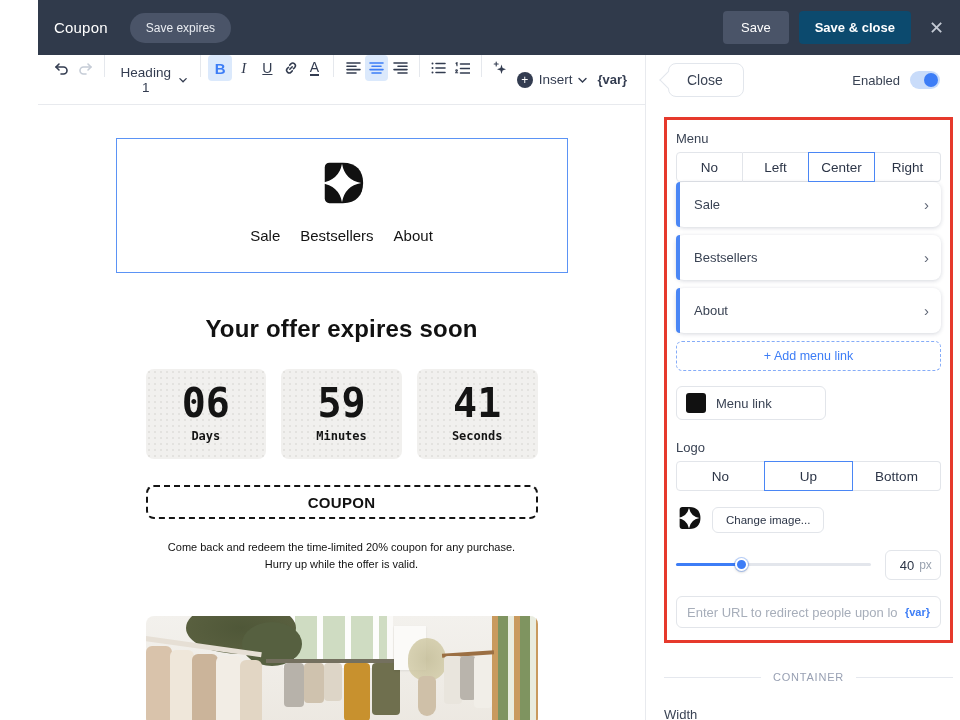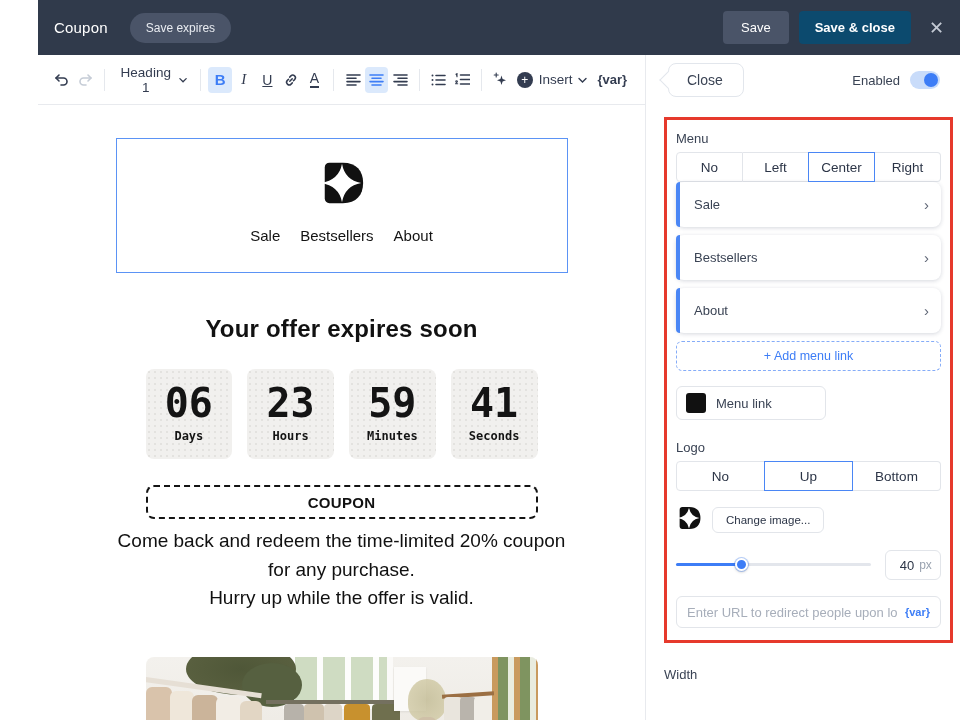--- a/index.html
+++ b/index.html
@@ -14,21 +14,21 @@
   .topbar-spacer { flex:1; }
   .btn-save { background:#4a5468; color:#fff; font-size:13px; border:none; border-radius:4px; padding:9px 18px; margin-right:10px; cursor:pointer; }
   .btn-save-close { background:#0c4a6e; color:#fff; font-size:13px; font-weight:bold; border:none; border-radius:4px; padding:9px 16px; cursor:pointer; }
   .topbar-x { margin-left:18px; color:#c3c9d4; font-size:18px; line-height:1; cursor:pointer; background:none; border:none; }
 
   
   .main { display:flex; height:665px; }
   .editor { width:608px; border-right:1px solid #e8eaee; display:flex; flex-direction:column; }
 
   
-  .toolbar { height:50px; border-bottom:1px solid #e8eaee; display:flex; align-items:center; padding:0 12px; color:#333c50; flex:none; }
+  .toolbar { height:50px; border-bottom:1px solid #e8eaee; display:flex; padding:0 12px; color:#333c50; flex:none; }
   .tb-btn { width:26px; height:26px; display:flex; align-items:center; justify-content:center; border-radius:4px; cursor:pointer; background:none; border:none; color:#333c50; font-size:14px; }
   .tb-btn.active { background:#dbe9fc; color:#3d7df6; }
   .tb-btn.disabled { color:#c5ccd6; }
   .tb-div { width:1px; height:22px; background:#e5e8ed; margin:0 7px; flex:none; }
   .tb-select { display:flex; align-items:center; gap:6px; font-size:13.5px; color:#333c50; cursor:pointer; padding:4px 6px; background:none; border:none; }
   .tb-bold { font-weight:bold; font-size:15px; }
   .tb-italic { font-family:"Liberation Serif", serif; font-style:italic; font-size:15px; }
   .tb-underline { text-decoration:underline; font-size:14px; }
   .tb-textcolor { font-size:14px; border-bottom:2px solid #333c50; line-height:1.05; }
   .tb-insert { display:flex; align-items:center; gap:6px; font-size:13.5px; color:#333c50; cursor:pointer; background:none; border:none; padding:0 4px; }
@@ -42,21 +42,21 @@
   .email-block-selected { border:1px solid #5b93f5; text-align:center; padding:20px 0 28px; cursor:pointer; }
   .email-logo { display:inline-block; }
   .email-menu { display:flex; justify-content:center; gap:20px; margin-top:16px; font-size:15px; color:#131313; }
   .email-menu span { cursor:pointer; }
   .email-h1 { text-align:center; font-size:24px; font-weight:bold; color:#111; margin-top:42px; letter-spacing:.2px; cursor:pointer; }
   .countdown { display:flex; gap:15px; width:392px; margin:26px auto 0; }
   .cd-tile { flex:1; height:90px; background:#f1f0ee; background-image:radial-gradient(#e3e2df 1px, transparent 1px); background-size:6px 6px; border-radius:8px; text-align:center; padding-top:12px; cursor:pointer; }
   .cd-num { font-family:"DejaVu Sans Mono", monospace; font-weight:bold; font-size:40px; color:#141414; line-height:1.1; }
   .cd-label { font-family:"DejaVu Sans Mono", monospace; font-weight:bold; font-size:12px; color:#141414; margin-top:4px; }
   .coupon-btn { width:392px; margin:26px auto 0; border:2px dashed #141414; border-radius:8px; height:34px; display:flex; align-items:center; justify-content:center; font-size:15px; font-weight:bold; color:#111; letter-spacing:.3px; cursor:pointer; background:#fff; }
-  .email-body { text-align:center; font-size:19px; color:#111; line-height:1.5; margin-top:8px; cursor:pointer; }
+  .email-body { text-align:center; font-size:11px; color:#111; line-height:1.5; margin-top:20px; cursor:pointer; }
 
   
   .photo { position:relative; width:392px; height:110px; margin:44px auto 0; border-radius:8px; overflow:hidden; background:linear-gradient(#f3f1ed,#ece8e1); cursor:pointer; }
   .photo div { position:absolute; }
   .ph-plant-l { left:40px; top:-14px; width:110px; height:52px; background:radial-gradient(#4f5738,#5d6342); border-radius:50%; }
   .ph-plant-l2 { left:96px; top:6px; width:60px; height:44px; background:#566040; border-radius:50%; }
   .ph-rackl-bar { left:-4px; top:28px; width:120px; height:5px; background:#e6dfd5; transform:rotate(8deg); }
   .ph-cl1 { left:0; top:30px; width:26px; height:80px; background:#d9c3ab; border-radius:6px; }
   .ph-cl2 { left:24px; top:34px; width:24px; height:76px; background:#efe7da; border-radius:6px; }
   .ph-cl3 { left:46px; top:38px; width:26px; height:72px; background:#cbb49a; border-radius:6px; }
@@ -240,24 +240,20 @@
           </div>
 
           <div class="email-h1">Your offer expires soon</div>
 
           <div class="countdown">
             <div class="cd-tile">
               <div class="cd-num">06</div>
               <div class="cd-label">Days</div>
             </div>
             <div class="cd-tile">
-              <div class="cd-num">23</div>
-              <div class="cd-label">Hours</div>
-            </div>
-            <div class="cd-tile">
               <div class="cd-num">59</div>
               <div class="cd-label">Minutes</div>
             </div>
             <div class="cd-tile">
               <div class="cd-num">41</div>
               <div class="cd-label">Seconds</div>
             </div>
           </div>
 
           <div class="coupon-btn">COUPON</div>
@@ -372,19 +368,24 @@
             </div>
           </div>
 
           <div class="url-box">
             <input placeholder="Enter URL to redirect people upon logo click" style="">
             <button class="var-badge">{var}</button>
           </div>
 
         </div>
 
+        <div class="container-div">
+          <div class="line"></div>
+          <span>CONTAINER</span>
+          <div class="line"></div>
+        </div>
 
         <div class="width-label">Width</div>
       </div>
 
     </div>
   </div>
 </div>
 
 </body></html>

